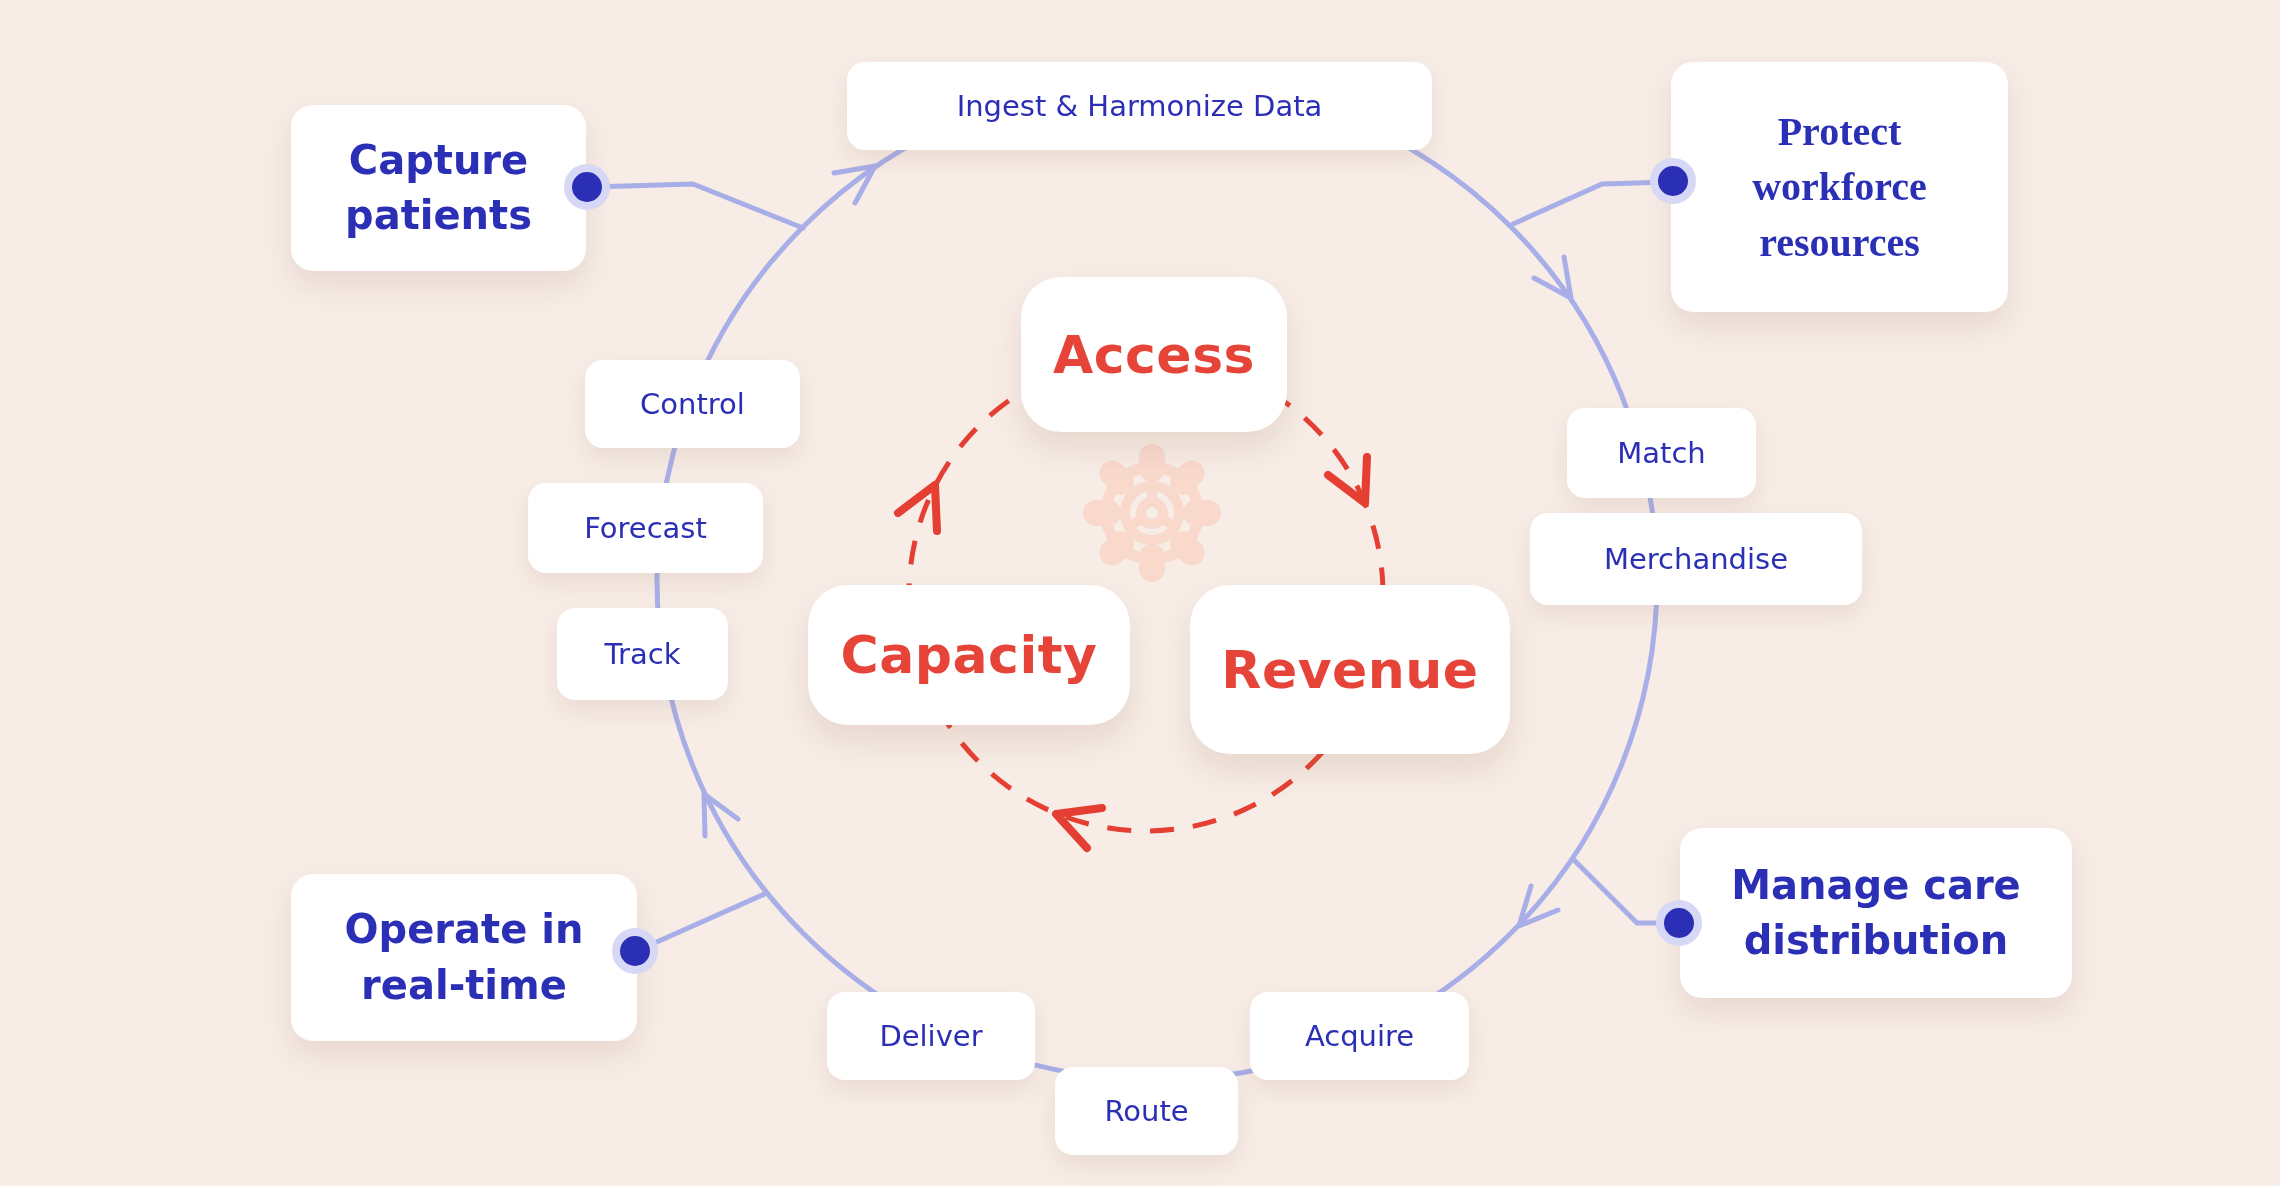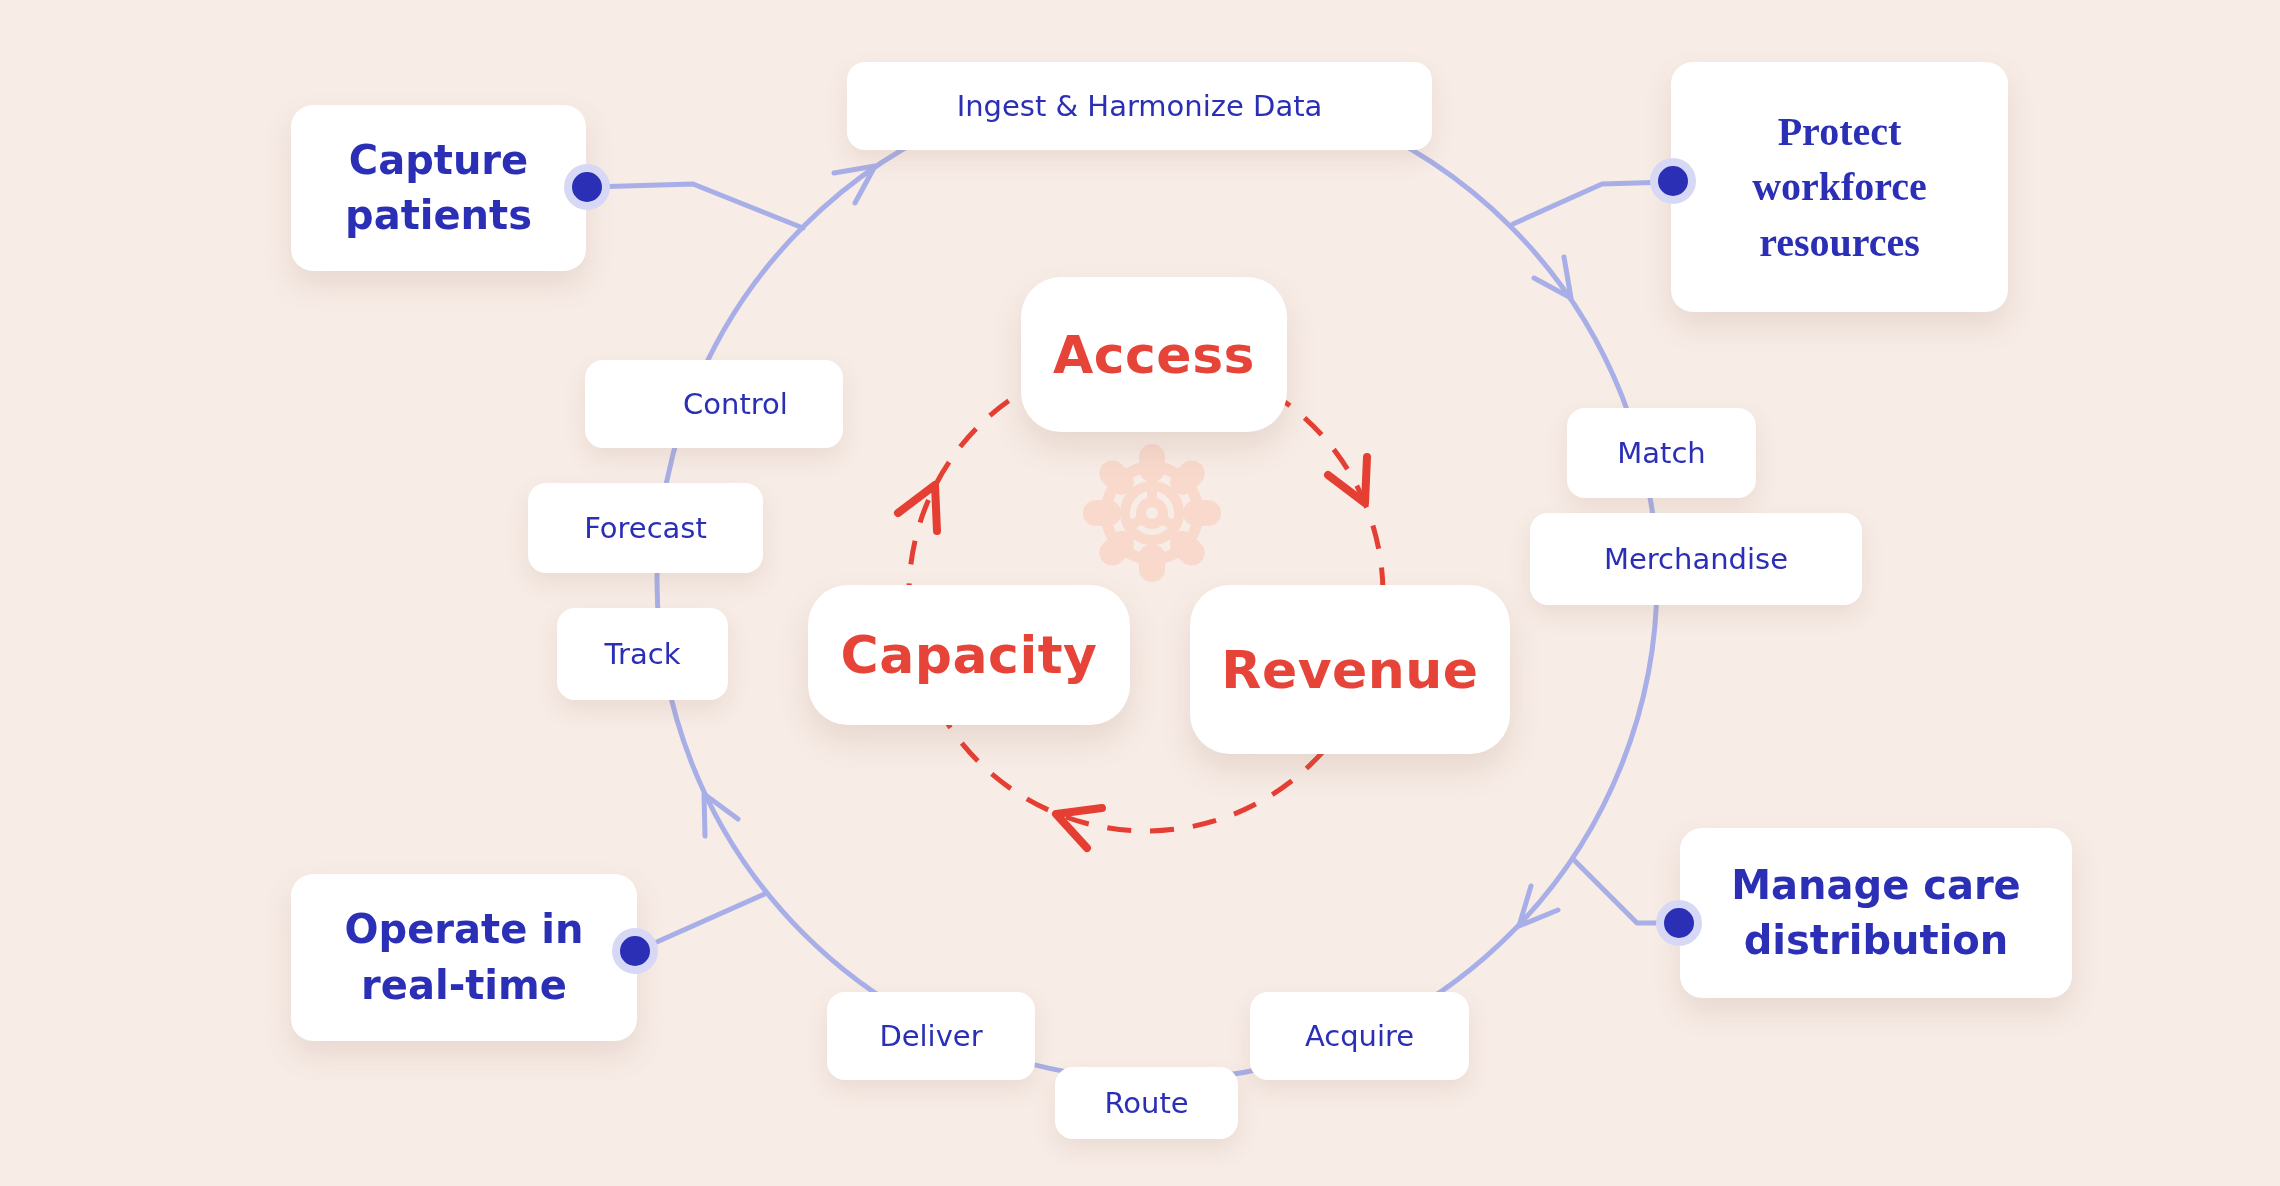--- a/index.html
+++ b/index.html
@@ -97,27 +97,27 @@
     </g>
 
     <g fill="none" stroke="#e53e32" stroke-width="8" stroke-linecap="round" stroke-linejoin="round">
       <polyline points="898,513 935,485 937,531"></polyline>
       <polyline points="1367,457 1365,503 1328,475"></polyline>
       <polyline points="1087,848 1056,814 1102,808"></polyline>
     </g>
   </svg>
 
   <div class="node pill" style="left:847px;top:62px;width:585px;height:88px;">Ingest &amp; Harmonize Data</div>
-  <div class="node pill" style="left:585px;top:360px;width:215px;height:88px;padding-left:43px;">Control</div>
+  <div class="node pill" style="left:585px;top:360px;width:215px;height:88px;">Control</div>
   <div class="node pill" style="left:528px;top:483px;width:235px;height:90px;">Forecast</div>
   <div class="node pill" style="left:557px;top:608px;width:171px;height:92px;">Track</div>
   <div class="node pill" style="left:1567px;top:408px;width:189px;height:90px;">Match</div>
   <div class="node pill" style="left:1530px;top:513px;width:332px;height:92px;">Merchandise</div>
   <div class="node pill" style="left:827px;top:992px;width:208px;height:88px;">Deliver</div>
-  <div class="node pill" style="left:1055px;top:1067px;width:183px;height:72px;">Route</div>
+  <div class="node pill" style="left:1055px;top:1067px;width:183px;height:88px;">Route</div>
   <div class="node pill" style="left:1250px;top:992px;width:219px;height:88px;">Acquire</div>
 
   <div class="node callout" style="left:291px;top:105px;width:295px;height:166px;">Capture
 patients</div>
   <div class="node callout" style="left:1671px;top:62px;width:337px;height:250px;font-family:Liberation Serif, serif;">Protect
 workforce
 resources</div>
   <div class="node callout" style="left:291px;top:874px;width:346px;height:167px;">Operate in
 real-time</div>
   <div class="node callout" style="left:1680px;top:828px;width:392px;height:170px;">Manage care

